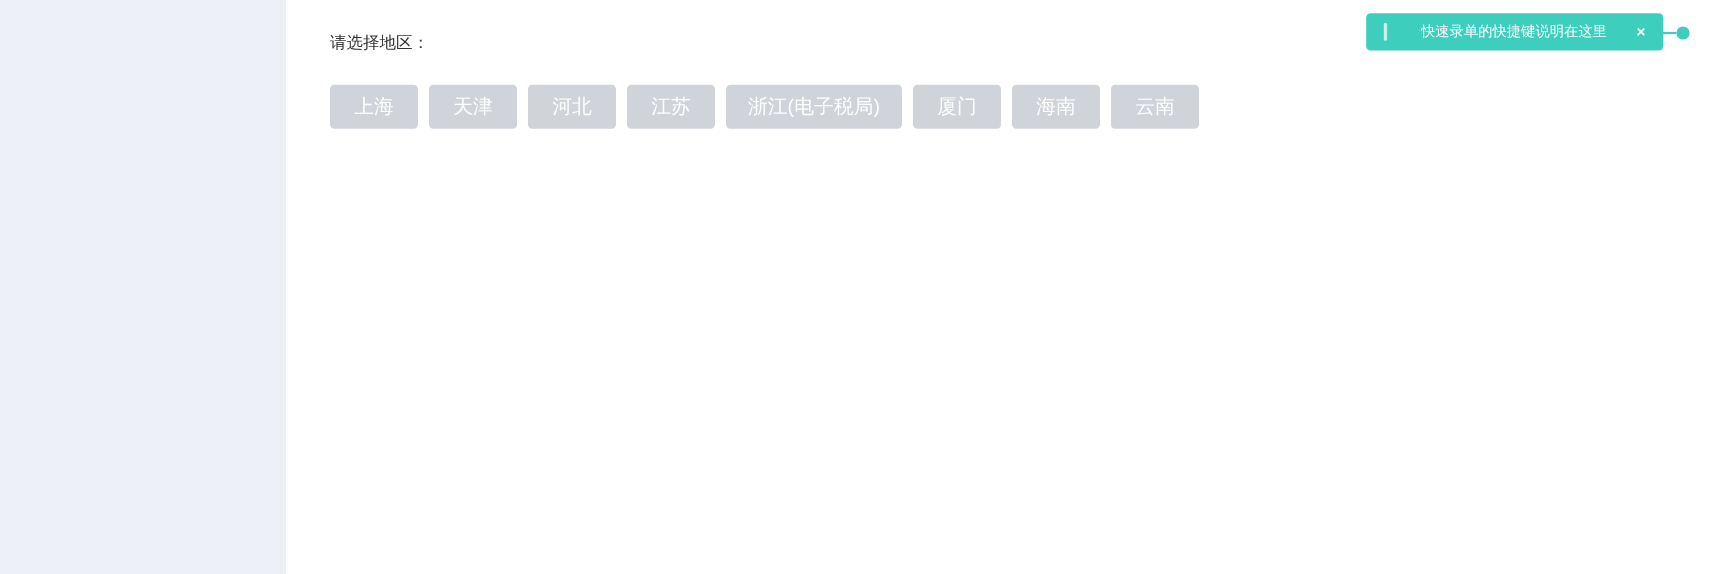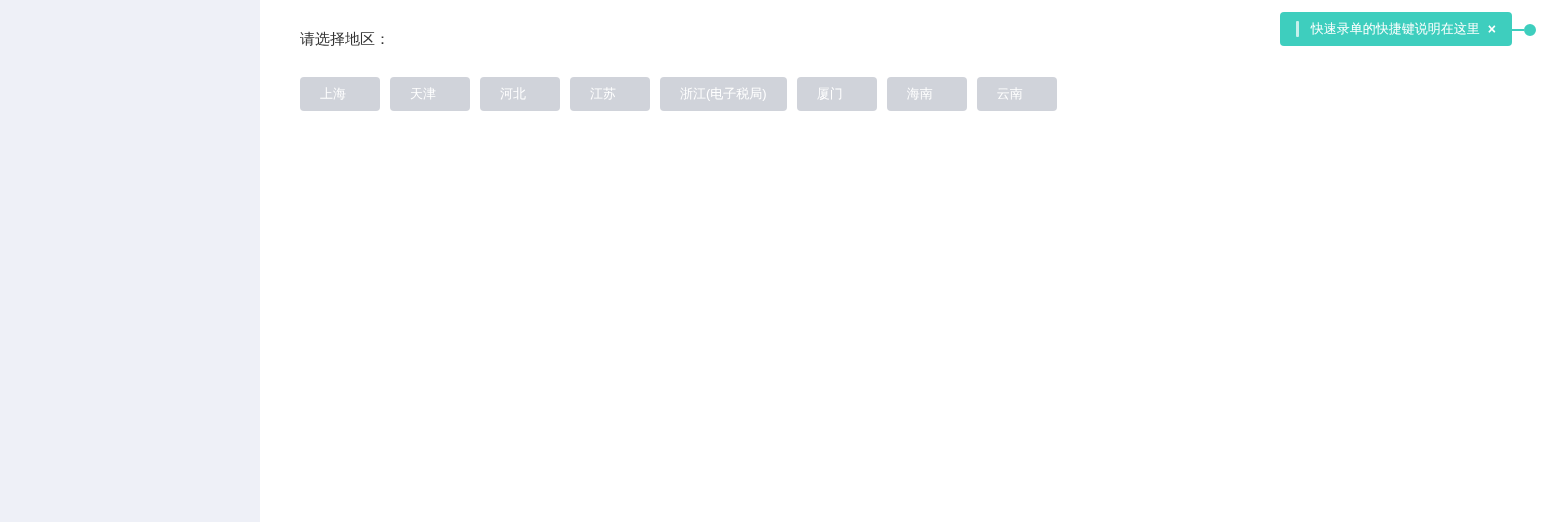--- a/index.html
+++ b/index.html
@@ -47,25 +47,25 @@
       display: flex;
       flex-wrap: wrap;
       gap: 10px;
     }
 
     .region-btn {
       background: #d0d3da;
       border: none;
       border-radius: 4px;
       color: #fff;
-      font-size: 13px;
+      font-size: 18px;
       padding: 8px 20px;
       cursor: pointer;
       min-width: 80px;
-      text-align: left;
+      text-align: center;
       font-family: "Microsoft YaHei", "PingFang SC", sans-serif;
     }
 
     .row {
       display: flex;
       gap: 10px;
       margin-bottom: 10px;
     }
 
     
@@ -73,21 +73,21 @@
       position: absolute;
       top: 12px;
       right: 50px;
       background: #3ecebe;
       color: #fff;
       font-size: 13px;
       padding: 8px 16px;
       border-radius: 4px;
       display: flex;
       align-items: center;
-      gap: 8px;
+      gap: 27px;
       white-space: nowrap;
     }
 
     .tooltip-banner::before {
       content: '';
       display: inline-block;
       width: 3px;
       height: 16px;
       background: rgba(255,255,255,0.7);
       margin-right: 4px;

